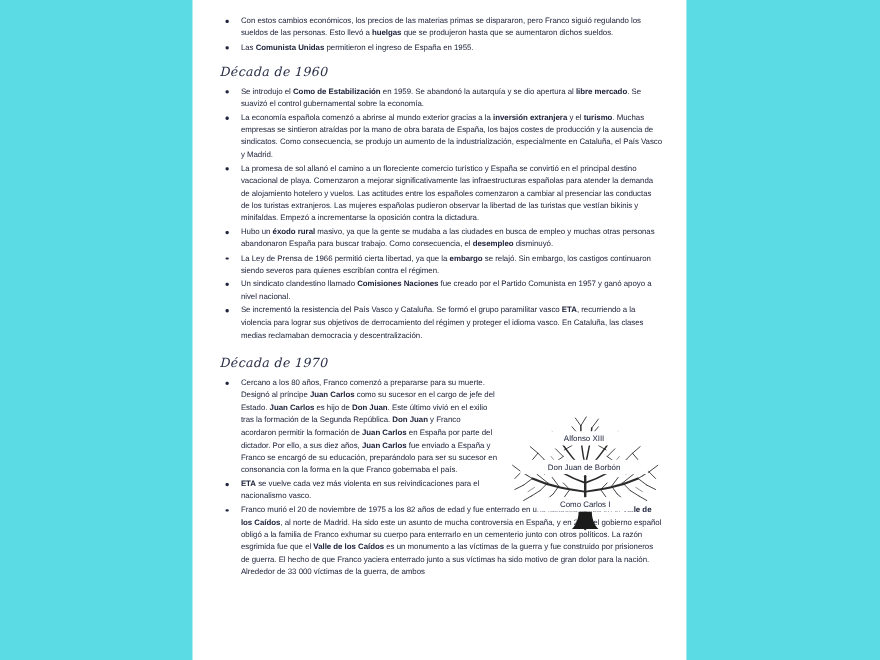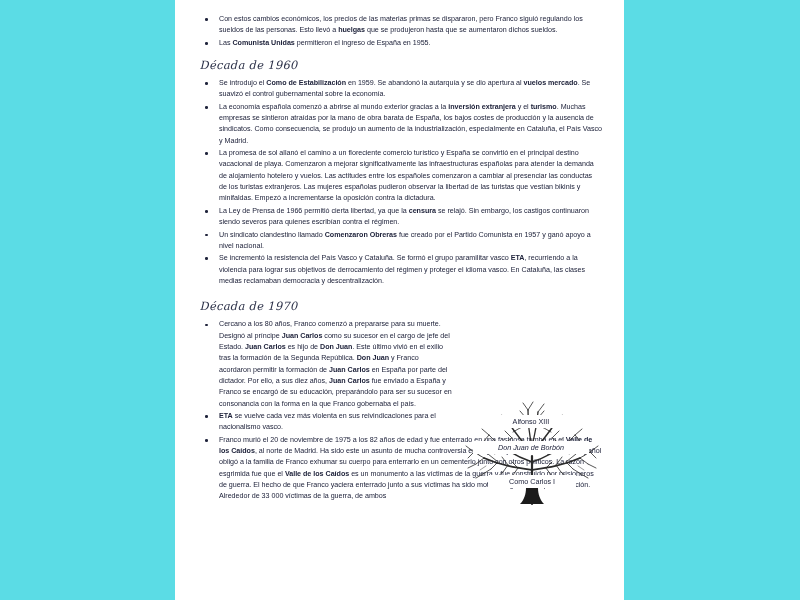--- a/index.html
+++ b/index.html
@@ -70,37 +70,37 @@
     margin: 9px 0 6px 3px;
     transform: skewX(-3deg);
     transform-origin: left bottom;
   }
   h2.decade.second { margin-top: 12px; }
 
   
   #tree-figure {
     position: absolute;
     left: 283px;
-    top: 396px;
+    top: 373px;
     width: 148px;
     height: 122px;
   }
   #tree-figure svg { display: block; }
   .tree-label {
     position: absolute;
     background: #ffffff;
     color: #20243c;
     font-size: 7.2px;
     line-height: 10px;
     text-align: center;
     white-space: nowrap;
     padding: 1.5px 4px;
   }
   #label-alfonso { left: 30px; top: 19px; width: 78px; }
-  #label-donjuan { left: 15px; top: 45px; width: 108px; font-style: italic; }
+  #label-donjuan { left: 15px; top: 45px; width: 108px; }
   #label-juancarlos { left: 30px; top: 79px; width: 80px; }
 
   .wrap-spacer {
     float: right;
     width: 150px;
     height: 104px;
     shape-outside: inset(0);
   }
 </style>
 </head>
@@ -116,25 +116,26 @@
           <span>Con estos cambios económicos, los precios de las materias primas se dispararon, pero Franco siguió regulando los sueldos de las personas. Esto llevó a <b>huelgas</b> que se produjeron hasta que se aumentaron dichos sueldos.</span>
         </li>
         <li>
           <span>Las <b>Comunista Unidas</b> permitieron el ingreso de España en 1955.</span>
         </li>
       </ul>
 
       <h2 class="decade">Década de 1960</h2>
 
       <ul class="bullets">
-        <li><span>Se introdujo el <b>Como de Estabilización</b> en 1959. Se abandonó la autarquía y se dio apertura al <b>vuelos mercado</b>. Se suavizó el control gubernamental sobre la economía.</span></li>
+        <li><span>Se introdujo el <b>Como de Estabilización</b> en 1959. Se abandonó la autarquía y se dio apertura al <b>libre mercado</b>. Se suavizó el control gubernamental sobre la economía.</span></li>
         <li><span>La economía española comenzó a abrirse al mundo exterior gracias a la <b>inversión extranjera</b> y el <b>turismo</b>. Muchas empresas se sintieron atraídas por la mano de obra barata de España, los bajos costes de producción y la ausencia de sindicatos. Como consecuencia, se produjo un aumento de la industrialización, especialmente en Cataluña, el País Vasco y Madrid.</span></li>
         <li><span>La promesa de sol allanó el camino a un floreciente comercio turístico y España se convirtió en el principal destino vacacional de playa. Comenzaron a mejorar significativamente las infraestructuras españolas para atender la demanda de alojamiento hotelero y vuelos. Las actitudes entre los españoles comenzaron a cambiar al presenciar las conductas de los turistas extranjeros. Las mujeres españolas pudieron observar la libertad de las turistas que vestían bikinis y minifaldas. Empezó a incrementarse la oposición contra la dictadura.</span></li>
-        <li><span>La Ley de Prensa de 1966 permitió cierta libertad, ya que la <b>censura</b> se relajó. Sin embargo, los castigos continuaron siendo severos para quienes escribían contra el régimen.</span></li>
-        <li><span>Un sindicato clandestino llamado <b>Comenzaron Obreras</b> fue creado por el Partido Comunista en 1957 y ganó apoyo a nivel nacional.</span></li>
+        <li><span>Hubo un <b>éxodo rural</b> masivo, ya que la gente se mudaba a las ciudades en busca de empleo y muchas otras personas abandonaron España para buscar trabajo. Como consecuencia, el <b>desempleo</b> disminuyó.</span></li>
+        <li><span>La Ley de Prensa de 1966 permitió cierta libertad, ya que la <b>embargo</b> se relajó. Sin embargo, los castigos continuaron siendo severos para quienes escribían contra el régimen.</span></li>
+        <li><span>Un sindicato clandestino llamado <b>Comisiones Naciones</b> fue creado por el Partido Comunista en 1957 y ganó apoyo a nivel nacional.</span></li>
         <li><span>Se incrementó la resistencia del País Vasco y Cataluña. Se formó el grupo paramilitar vasco <b>ETA</b>, recurriendo a la violencia para lograr sus objetivos de derrocamiento del régimen y proteger el idioma vasco. En Cataluña, las clases medias reclamaban democracia y descentralización.</span></li>
       </ul>
 
       <h2 class="decade second">Década de 1970</h2>
 
       <ul class="bullets">
         <li>
           <span class="wrap-spacer"></span>
           <span>Cercano a los 80 años, Franco comenzó a prepararse para su muerte. Designó al príncipe <b>Juan Carlos</b> como su sucesor en el cargo de jefe del Estado. <b>Juan Carlos</b> es hijo de <b>Don Juan</b>. Este último vivió en el exilio tras la formación de la Segunda República. <b>Don Juan</b> y Franco acordaron permitir la formación de <b>Juan Carlos</b> en España por parte del dictador. Por ello, a sus diez años, <b>Juan Carlos</b> fue enviado a España y Franco se encargó de su educación, preparándolo para ser su sucesor en consonancia con la forma en la que Franco gobernaba el país.</span>
         </li>

